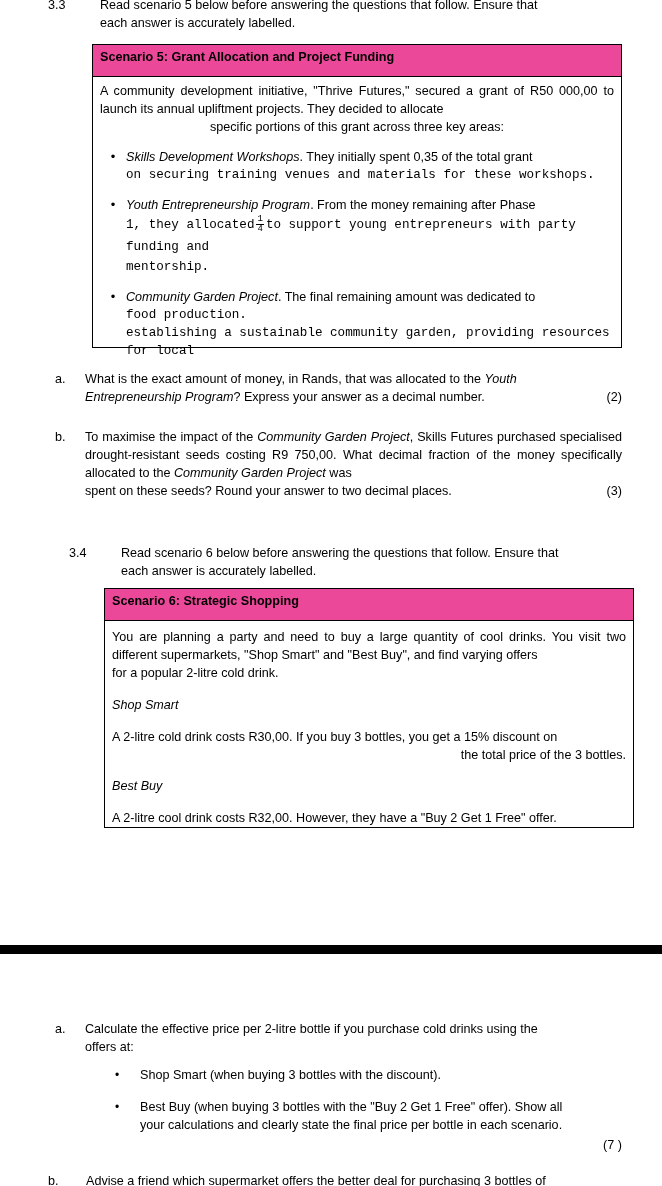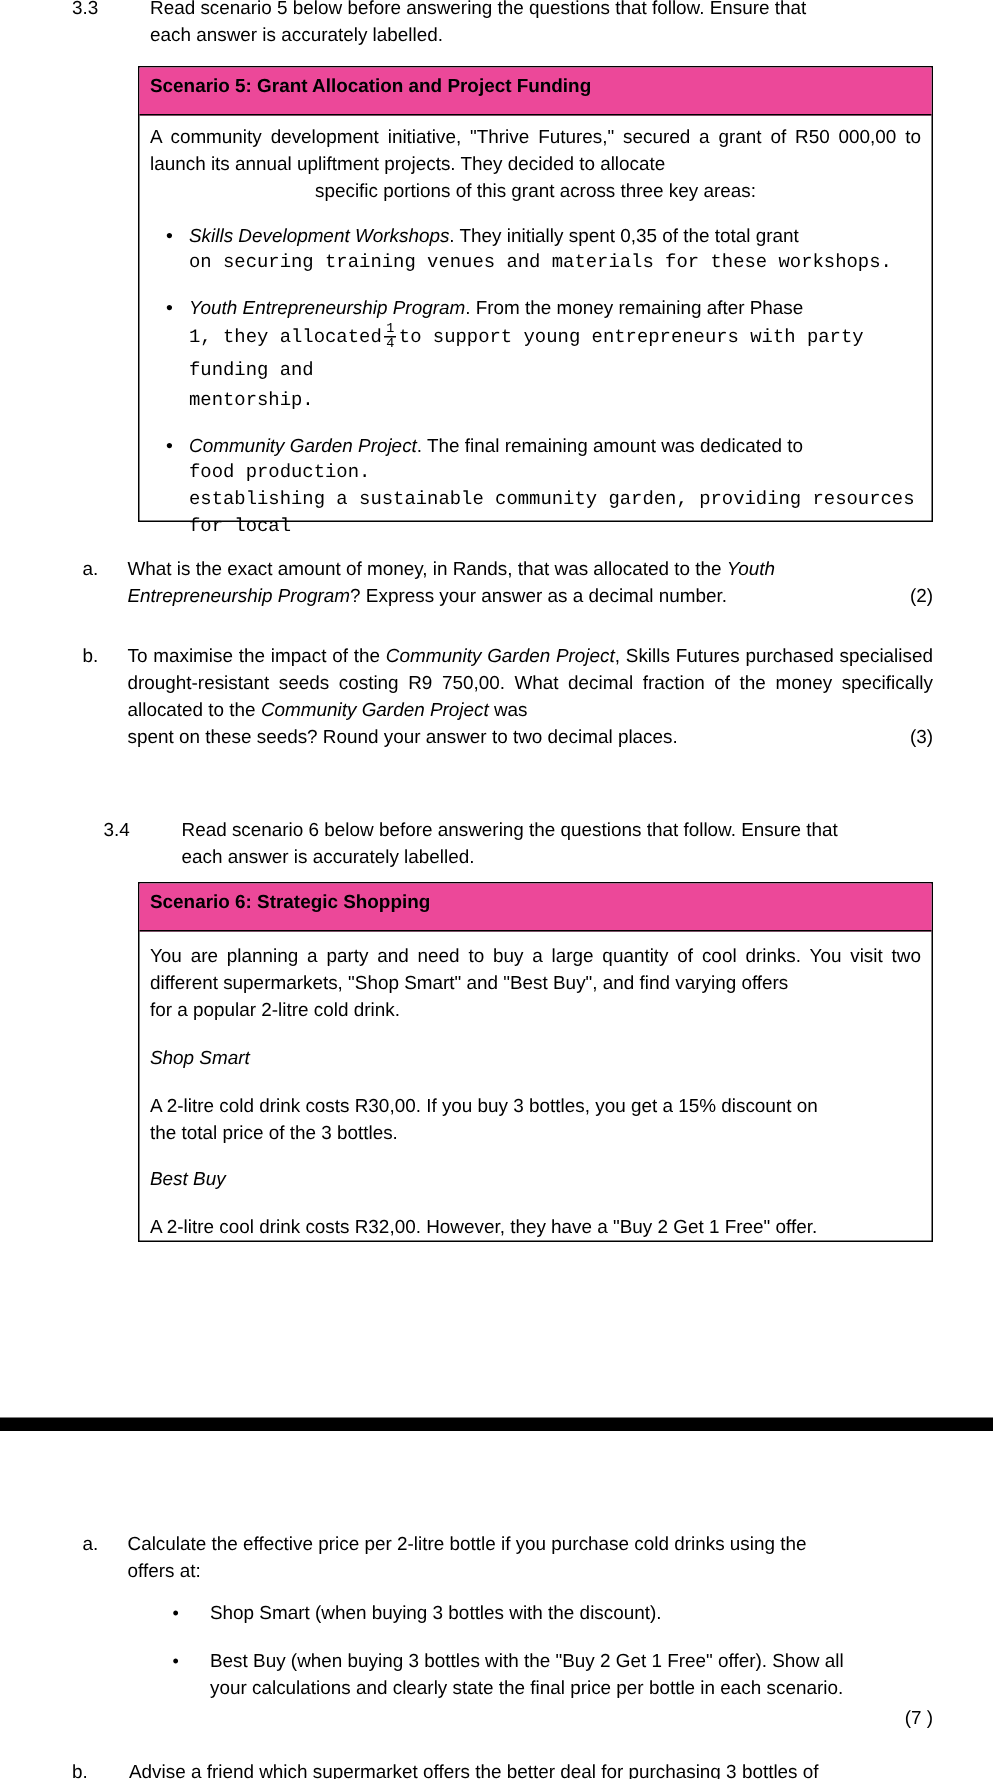--- a/index.html
+++ b/index.html
@@ -241,34 +241,34 @@
   </div>
 
   <div class="qnum-block" style="left:48px; top:544px; width:574px;margin-left:21px;">
     <div class="qnum">3.4</div>
     <div class="qnum-text">
       <span>Read scenario 6 below before answering the questions that follow.   Ensure that</span>
       <span class="lastline">each answer is accurately labelled.</span>
     </div>
   </div>
 
-  <div class="scenario-box" style="left:92px; top:588px; width:530px; height:240px;">
+  <div class="scenario-box" style="left:104px; top:588px; width:530px; height:240px;">
     <div class="scenario-head">Scenario 6: Strategic Shopping</div>
     <div class="scenario-body" style="padding-top:7px;">
       <p>
         <span>You are planning a party and need to buy a large quantity of cool drinks. You visit</span>
         <span>two different supermarkets, "Shop Smart" and "Best Buy", and find varying offers</span>
         <span class="lastline-left" style="display:block; text-align:left;">for a popular 2-litre cold drink.</span>
       </p>
       <p style="margin-top:14px;">
         <i>Shop Smart</i>
       </p>
       <p style="margin-top:14px;">
         <span>A 2-litre cold drink costs R30,00. If you buy 3 bottles, you get a 15% discount on</span>
-        <span class="lastline-left" style="display:block; text-align:left;">the total price of the 3 bottles.</span>
+        <span class="lastline-left" style="display:block; text-align:right;">the total price of the 3 bottles.</span>
       </p>
       <p style="margin-top:13px;">
         <i>Best Buy</i>
       </p>
       <p style="margin-top:14px; text-align:left;">A 2-litre cool drink costs R32,00. However, they have a "Buy 2 Get 1 Free" offer.</p>
     </div>
   </div>
 
   <div class="page-bar" style="top:945px; height:9px;"></div>
 

